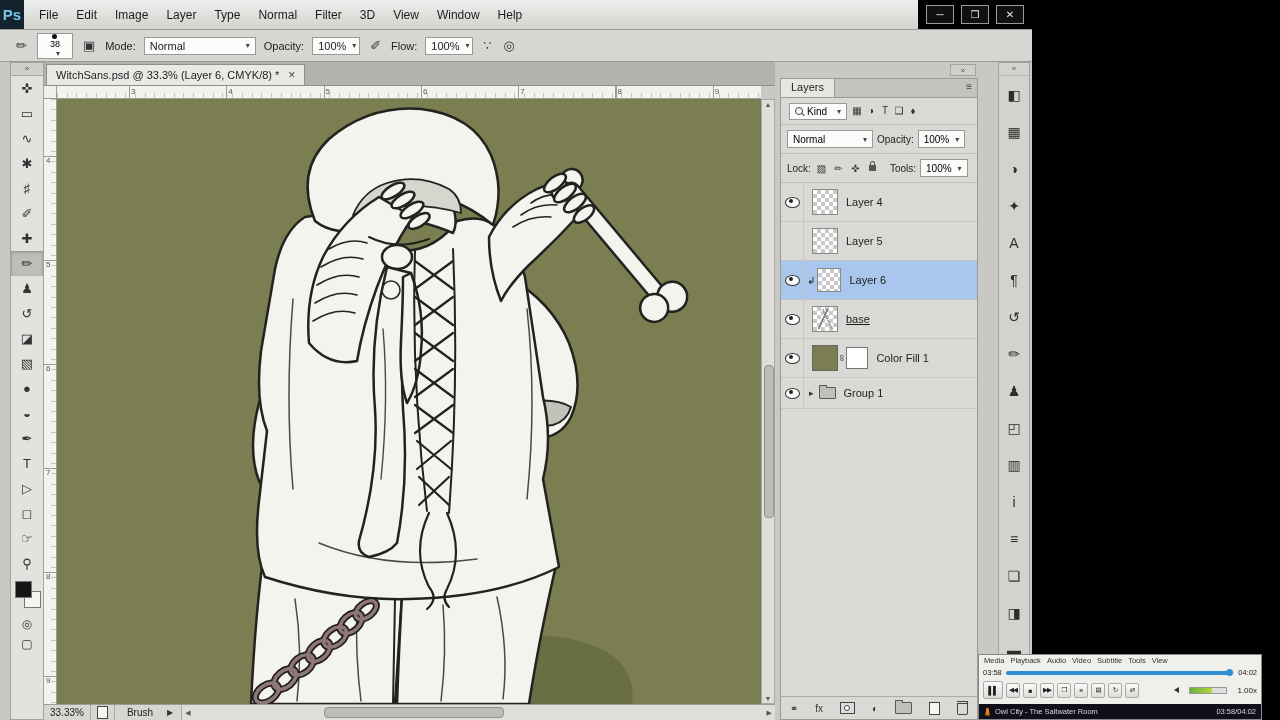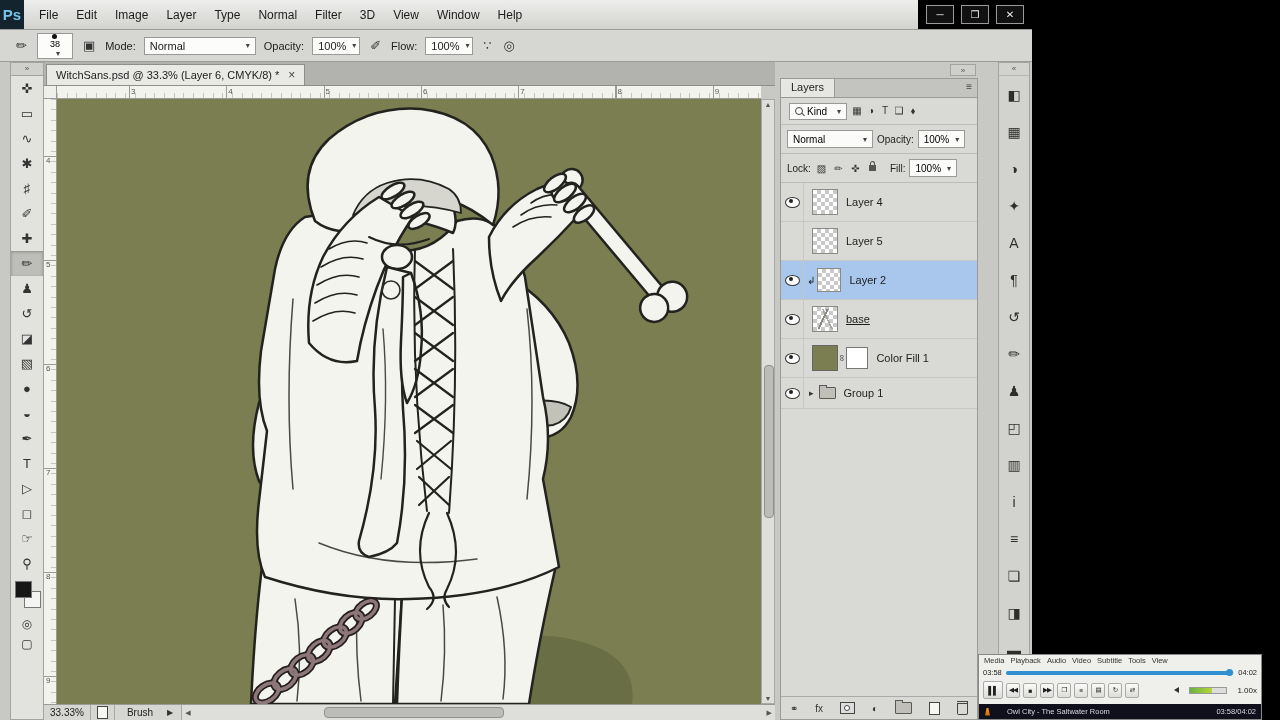--- a/index.html
+++ b/index.html
@@ -179,21 +179,21 @@
     border-radius:2px;letter-spacing:-1px;padding:0 2px;box-sizing:border-box}
   .p-btn.big{min-width:20px;height:18px;font-size:8px}
   #p-right{margin-left:auto;display:flex;align-items:center;gap:10px}
   .i-spk{width:0;height:0;border-top:3px solid transparent;border-bottom:3px solid transparent;
     border-right:5px solid #333}
   #p-vol{width:36px;height:5px;border:1px solid #999;
     background:linear-gradient(90deg,#69b33e 0%,#b7d53c 60%,#ddd 60%)}
   #p-rate{color:#222;font-size:8px}
   #p-title{height:15px;background:#10101c;color:#d6d6de;display:flex;align-items:center;
     justify-content:space-between;padding:0 5px;margin-top:auto}
-  #p-title .t{font-size:7.5px;display:flex;align-items:center;gap:16px}
+  #p-title .t{font-size:7.5px;display:flex;align-items:center;gap:4px}
   .cone{display:inline-block;width:7px;height:8px;background:linear-gradient(#ff9a1f,#cf6a00);
     clip-path:polygon(15% 100%,85% 100%,62% 0,38% 0)}
 </style>
 </head>
 <body>
 
 <div id="ps">
 
   <div id="menubar">
     <div id="pslogo">Ps</div>
@@ -419,21 +419,21 @@
       <div class="lp-select dd">
         <span>100%</span>
       </div>
     </div>
     <div id="lp-lock">
       <span class="lp-label">Lock:</span>
       <span class="lockicon">▨</span>
       <span class="lockicon">✏</span>
       <span class="lockicon">✜</span>
       <span class="i-lock"></span>
-      <span class="lp-label" style="margin-left:10px">Fill:</span>
+      <span class="lp-label" style="margin-left:10px">Tools:</span>
       <div class="lp-select dd">
         <span>100%</span>
       </div>
     </div>
     <div id="layers-list">
         <div class="lrow">
           <span class="eyecell">
             <span class="i-eye"></span>
           </span>
           <span class="thumb checker"></span>
@@ -443,21 +443,21 @@
           <span class="eyecell"></span>
           <span class="thumb checker"></span>
           <span class="lname">Layer 5</span>
         </div>
         <div class="lrow sel">
           <span class="eyecell">
             <span class="i-eye"></span>
           </span>
           <span class="cliparrow">↳</span>
           <span class="thumb checker"></span>
-          <span class="lname">Layer 2</span>
+          <span class="lname">Layer 6</span>
         </div>
         <div class="lrow">
           <span class="eyecell">
             <span class="i-eye"></span>
           </span>
           <span class="thumb checker">
             <span class="scrib"></span>
           </span>
           <span class="lname und">base</span>
         </div>

